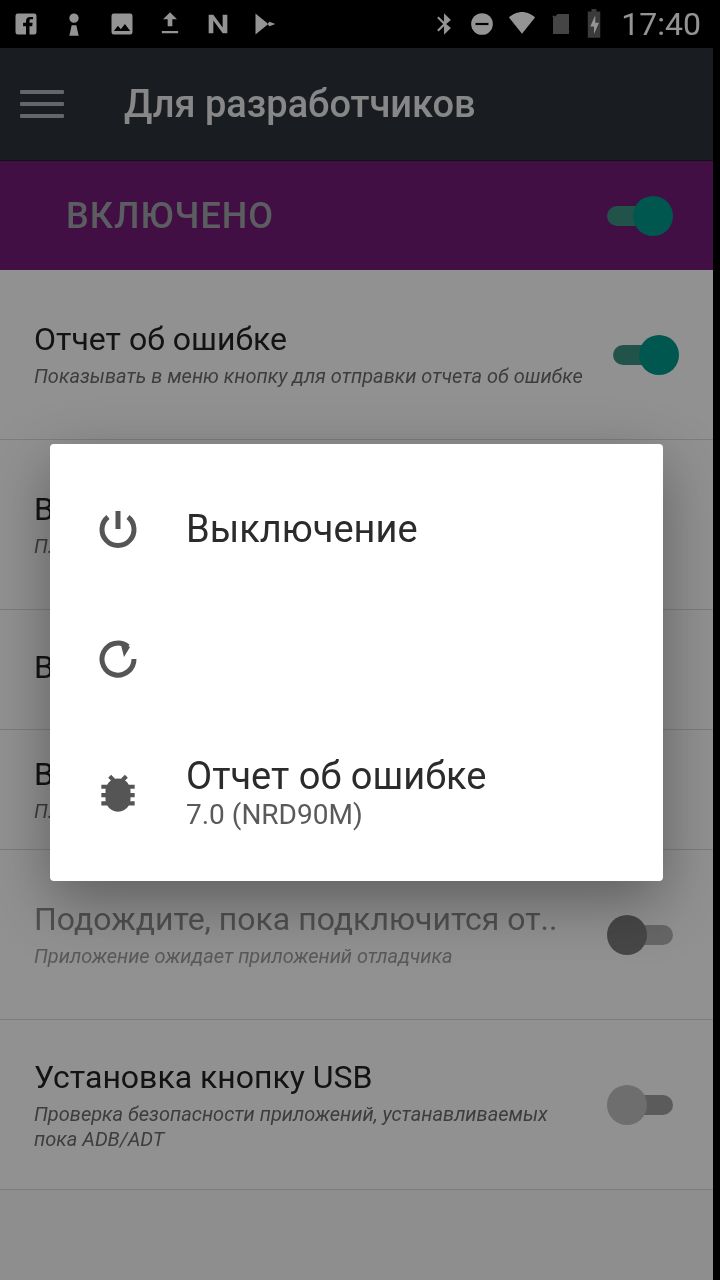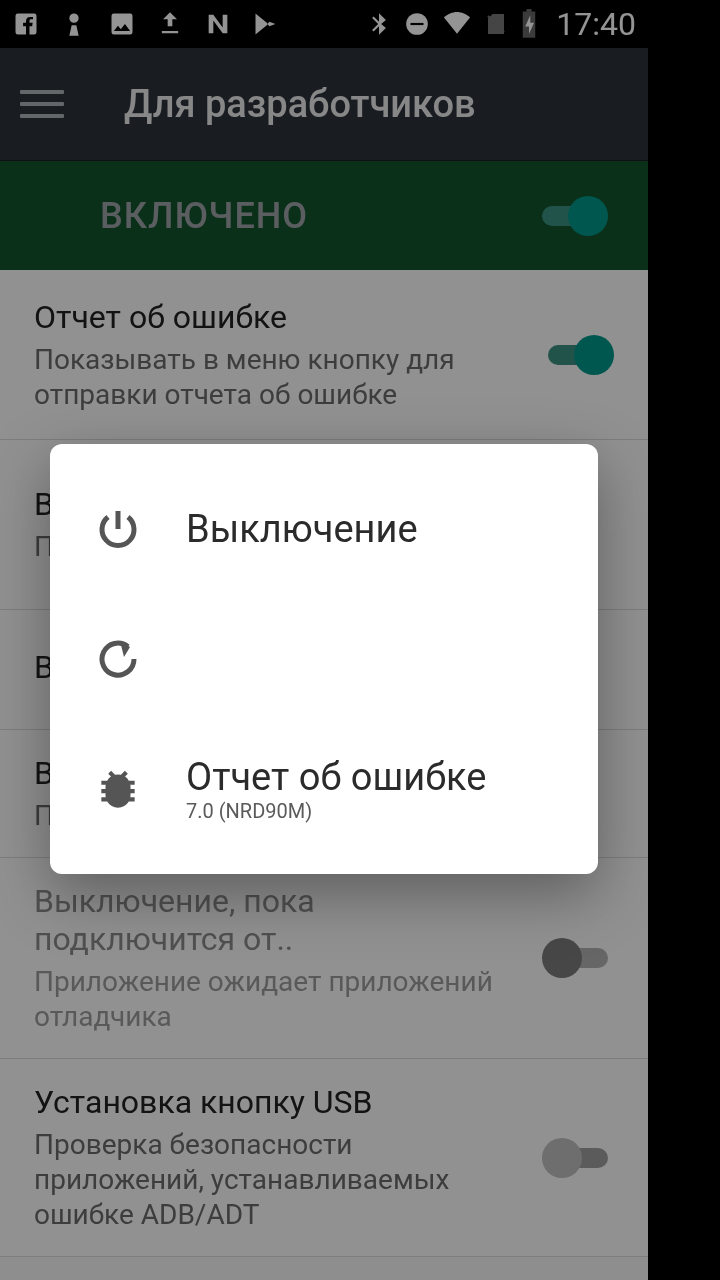--- a/index.html
+++ b/index.html
@@ -1,57 +1,57 @@
 <!DOCTYPE html>
 <html><head>
 <meta charset="utf-8">
 <style>
   * { margin: 0; padding: 0; box-sizing: border-box; }
   html, body { width: 720px; height: 1280px; overflow: hidden; font-family: Roboto, "Helvetica Neue", Arial, sans-serif; background: #000; }
-  .screen { width: 648px; height: 1280px; position: relative; background: #f5f5f5; }
+  .screen { width: 713px; height: 1280px; position: relative; background: #f5f5f5; }
 
   .status-bar { height: 48px; background: #000; display: flex; align-items: center; padding: 0 12px; color: #fff; }
   .status-left { display: flex; align-items: center; gap: 20px; }
   .status-left svg, .status-right svg { fill: #fff; }
   .status-right { margin-left: auto; display: flex; align-items: center; gap: 12px; }
   .status-time { font-size: 32px; font-weight: 400; margin-left: 6px; }
 
   .app-bar { height: 112px; background: #2b3139; display: flex; align-items: center; padding: 8px 20px; }
   .hamburger { width: 44px; height: 44px; display: flex; flex-direction: column; justify-content: center; gap: 8px; }
   .hamburger span { display: block; height: 4px; background: #adb1b5; border-radius: 1px; }
   .app-title { color: #e8e9ea; font-size: 38px; font-weight: 500; margin-left: 60px; }
 
-  .enabled-bar { height: 110px; background: #14532d; border-top: 1px solid #1c2025; display: flex; align-items: center; padding: 0 40px 0 100px; }
+  .enabled-bar { height: 110px; background: #701a75; border-top: 1px solid #1c2025; display: flex; align-items: center; padding: 0 40px 0 66px; }
   .enabled-text { color: #9ea2a6; font-size: 36px; font-weight: 500; letter-spacing: 1px; }
   .switch { margin-left: auto; width: 72px; height: 40px; position: relative; }
   .switch-track { position: absolute; top: 10px; width: 60px; height: 20px; border-radius: 10px; }
   .switch-thumb { position: absolute; top: 0; width: 40px; height: 40px; border-radius: 50%; }
   .switch.on .switch-track { background: #3a9080; left: 6px; }
   .switch.on .switch-thumb { background: #009688; right: 0; }
   .switch.off .switch-track { background: #9e9e9e; left: 6px; }
   .switch.off .switch-thumb { background: #bdbdbd; left: 0; }
   .switch.disabled-off .switch-track { background: #b0b0b0; left: 6px; }
   .switch.disabled-off .switch-thumb { background: #7a7a7a; left: 0; }
 
   .settings { background: #fafafa; }
   .item { padding: 24px 34px; border-bottom: 1px solid #d8d8d8; display: flex; align-items: center; min-height: 170px; }
   .item .text { flex: 1; padding-right: 20px; }
   .item .title { font-size: 32px; color: #222; margin-bottom: 6px; }
-  .item .sub { font-size: 28px; color: #6a6a6a; line-height: 1.25; }
+  .item .sub { font-size: 20px; color: #6a6a6a; line-height: 1.25; font-style: italic; }
   .item.disabled .title { color: #8a8a8a; }
   .item.disabled .sub { color: #9a9a9a; }
   .item.small { min-height: 120px; }
 
   .overlay { position: absolute; inset: 0; background: rgba(0,0,0,0.42); }
-  .dialog { position: absolute; left: 50px; right: 50px; top: 444px; background: #fff; border-radius: 12px; box-shadow: 0 20px 60px rgba(0,0,0,0.35); padding: 20px 0; }
+  .dialog { position: absolute; left: 50px; right: 50px; top: 444px; background: #fff; border-radius: 4px; box-shadow: 0 20px 60px rgba(0,0,0,0.35); padding: 20px 0; }
   .dlg-item { display: flex; align-items: center; padding: 30px 36px; min-height: 130px; }
   .dlg-icon { width: 64px; display: flex; justify-content: center; align-items: center; }
   .dlg-text { margin-left: 36px; }
   .dlg-label { font-size: 38px; color: #2b2b2b; }
-  .dlg-sub { font-size: 20px; color: #5a5a5a; margin-top: 0; }
+  .dlg-sub { font-size: 28px; color: #5a5a5a; margin-top: 0; }
 </style>
 </head>
 <body>
 
 <div class="screen">
 
   <div class="status-bar">
     <div class="status-left">
       <svg width="28" height="28" viewBox="0 0 24 24">
           <path d="M5 3h14a2 2 0 0 1 2 2v14a2 2 0 0 1-2 2h-4v-7h2.3l.4-3H15v-1.7c0-.8.3-1.3 1.4-1.3H18V6.1C17.7 6.1 16.7 6 15.6 6 13.3 6 12 7.3 12 9.7V11H9.5v3H12v7H5a2 2 0 0 1-2-2V5a2 2 0 0 1 2-2z"></path>
@@ -140,33 +140,33 @@
 
     <div class="item small">
       <div class="text">
         <div class="title">В..</div>
         <div class="sub">П..</div>
       </div>
     </div>
 
     <div class="item disabled">
       <div class="text">
-        <div class="title">Выключение, пока подключится от..</div>
+        <div class="title">Подождите, пока подключится от..</div>
         <div class="sub">Приложение ожидает приложений отладчика</div>
       </div>
       <div class="switch disabled-off">
         <div class="switch-track"></div>
           <div class="switch-thumb"></div>
       </div>
     </div>
 
     <div class="item">
       <div class="text">
         <div class="title">Установка кнопку USB</div>
-        <div class="sub">Проверка безопасности приложений, устанавливаемых ошибке ADB/ADT</div>
+        <div class="sub">Проверка безопасности приложений, устанавливаемых пока ADB/ADT</div>
       </div>
       <div class="switch off">
         <div class="switch-track"></div>
           <div class="switch-thumb"></div>
       </div>
     </div>
 
   </div>
 
   <div class="overlay"></div>

